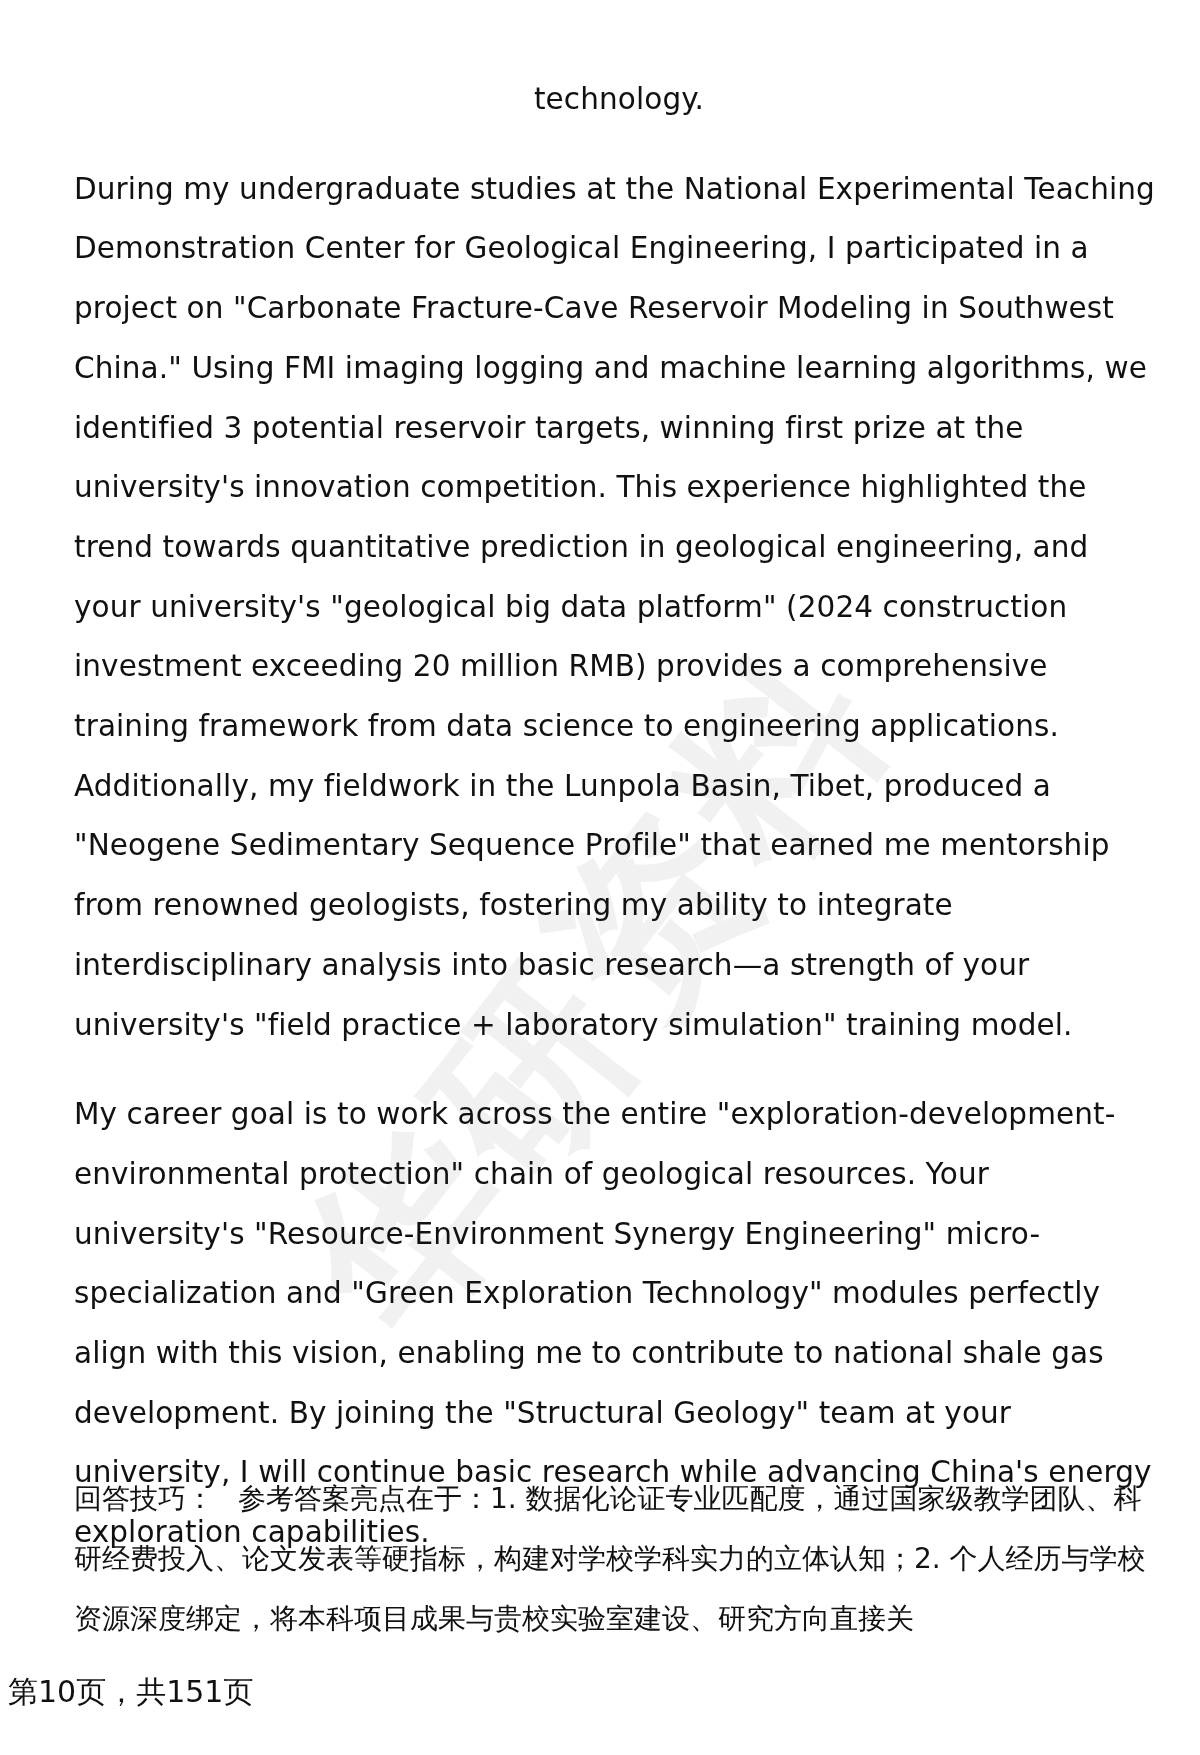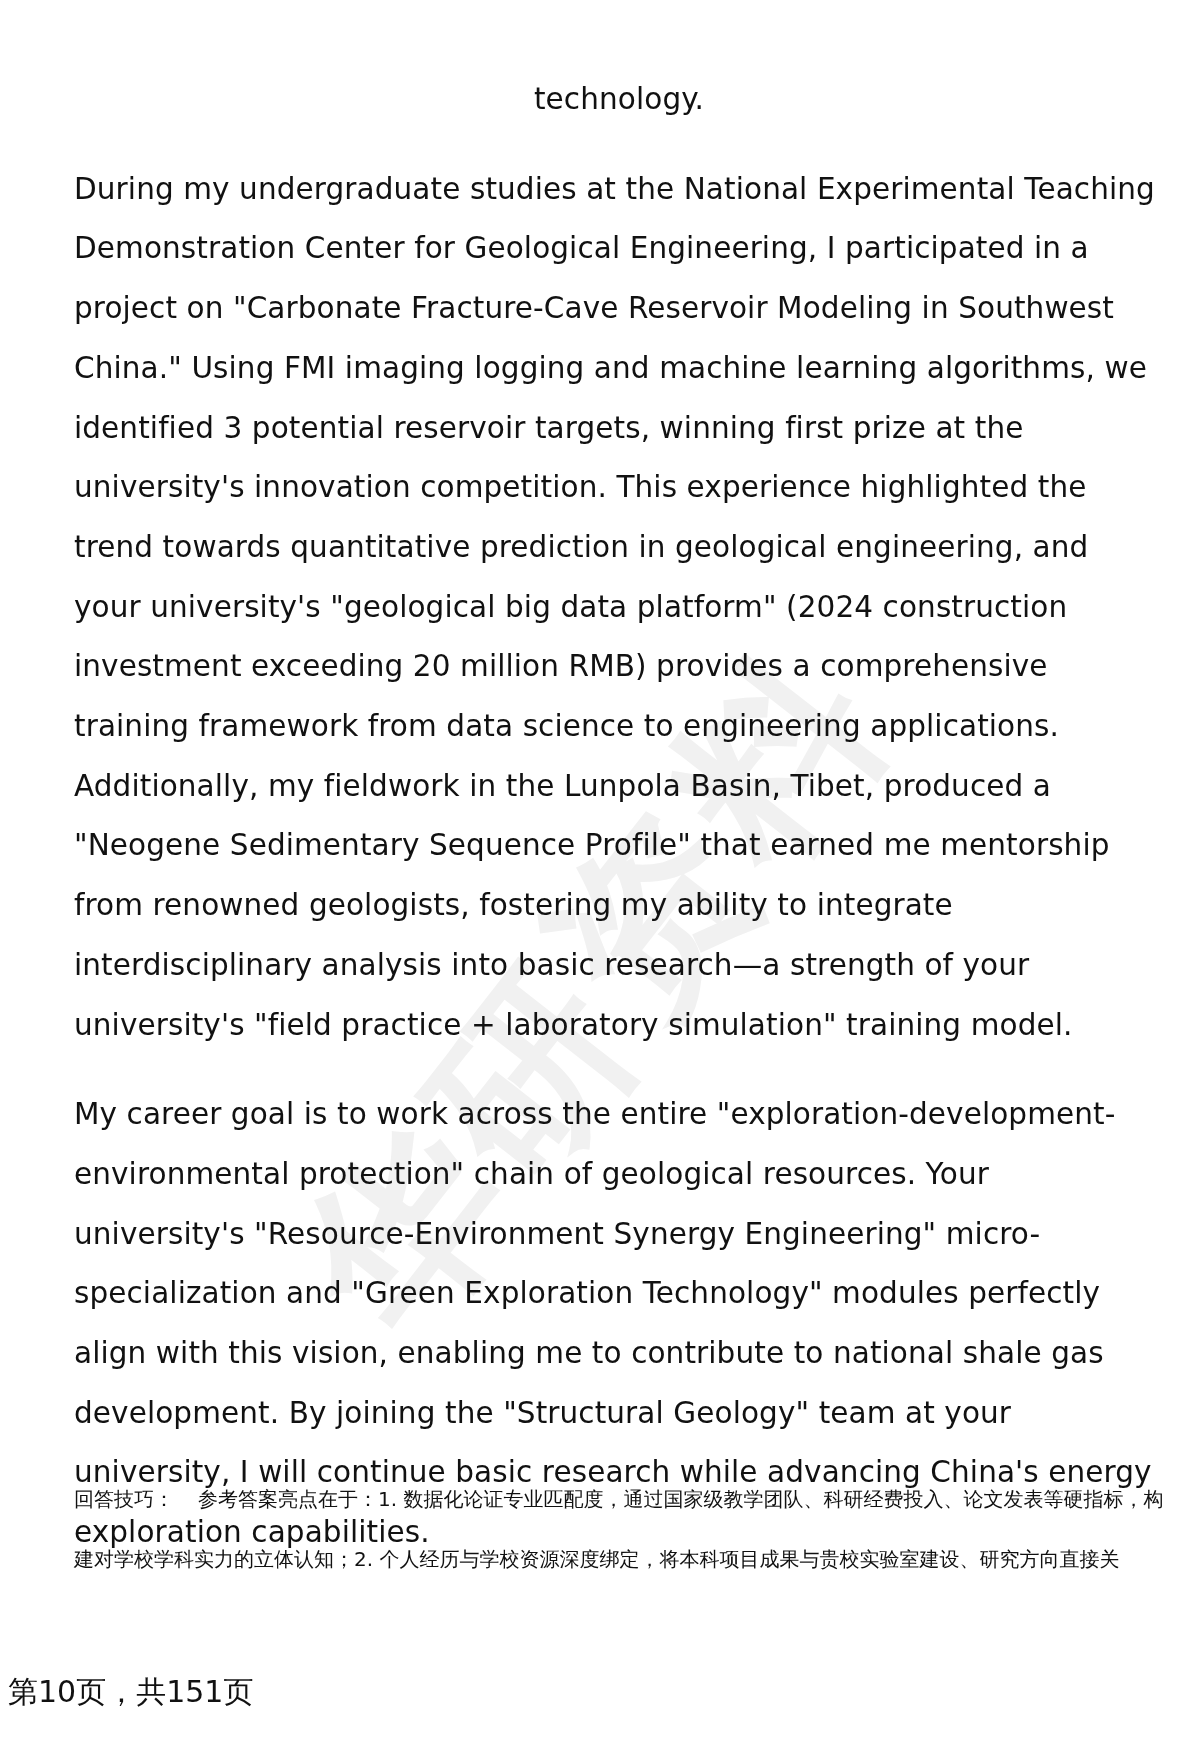--- a/index.html
+++ b/index.html
@@ -54,21 +54,21 @@
       text-align: center;
     }
     .para-body {
       margin-bottom: 30px;
     }
     .tips {
       position: absolute;
       left: 74px;
       top: 1469px;
       width: 1090px;
-      font-size: 20px;
+      font-size: 28px;
       line-height: 60px;
       z-index: 1;
       font-family: "DejaVu Sans", "Liberation Sans", sans-serif;
     }
     .tips-label {
       margin-right: 24px;
     }
     .page-footer {
       position: absolute;
       left: 0;

